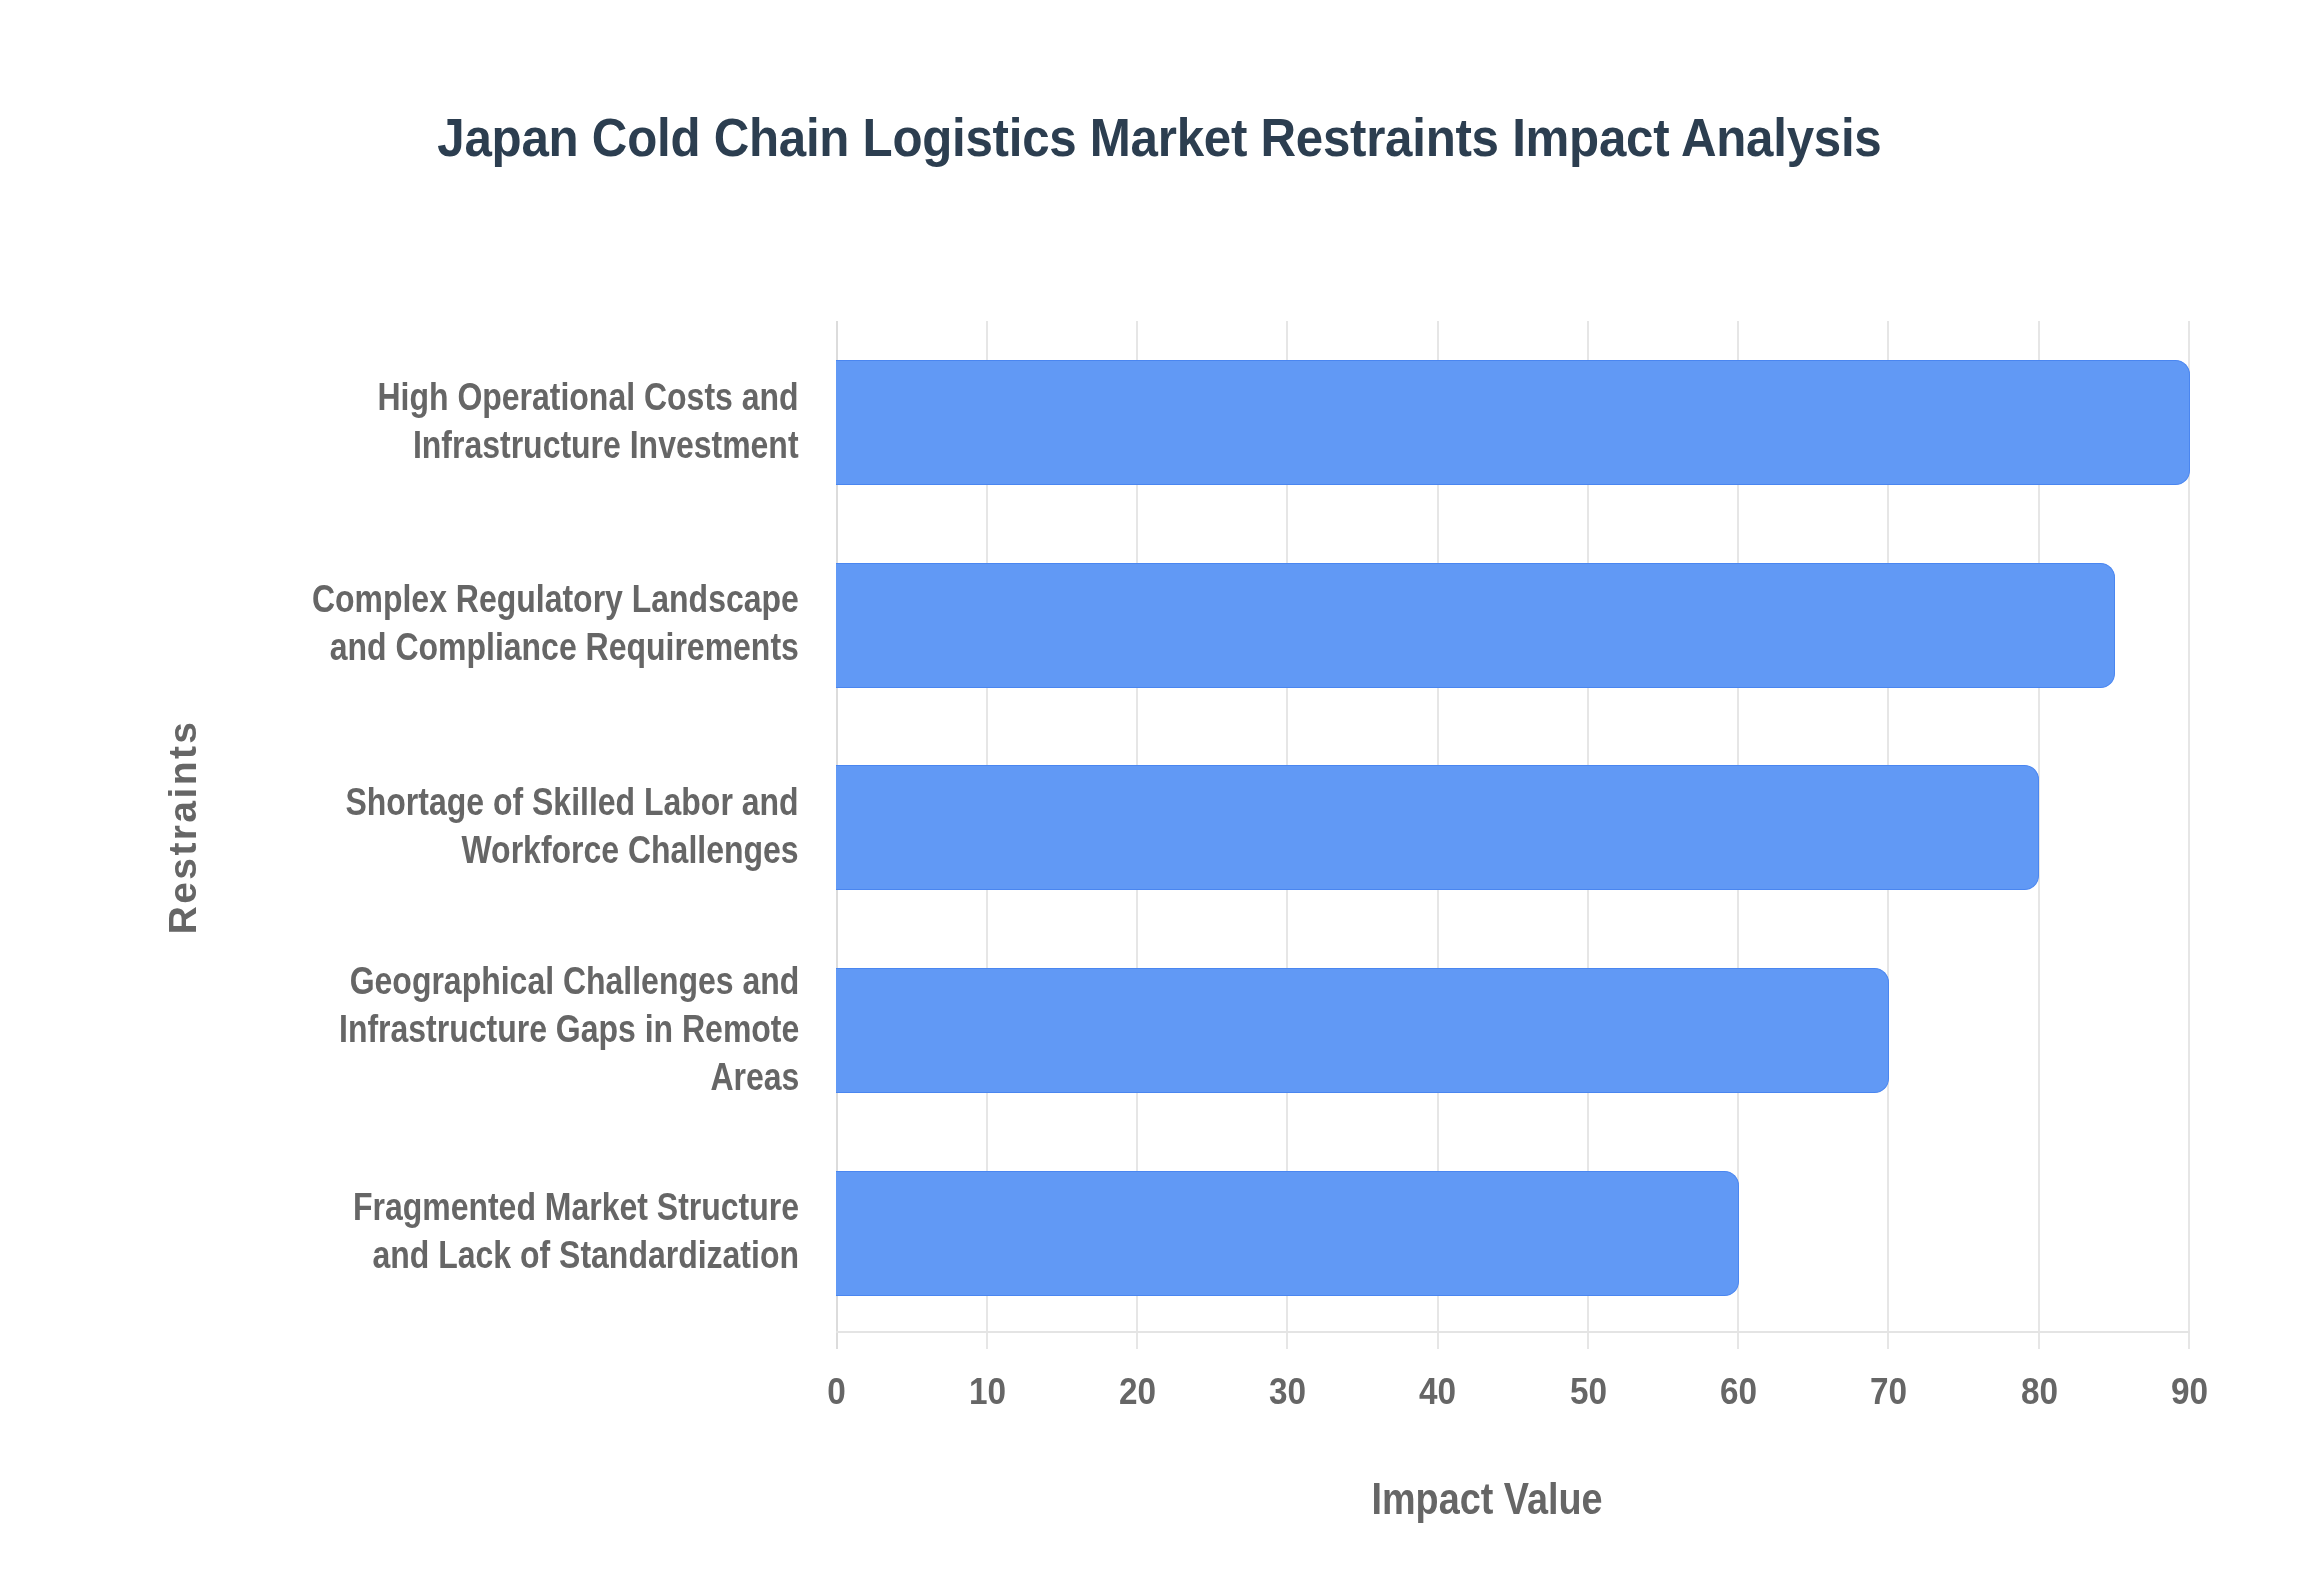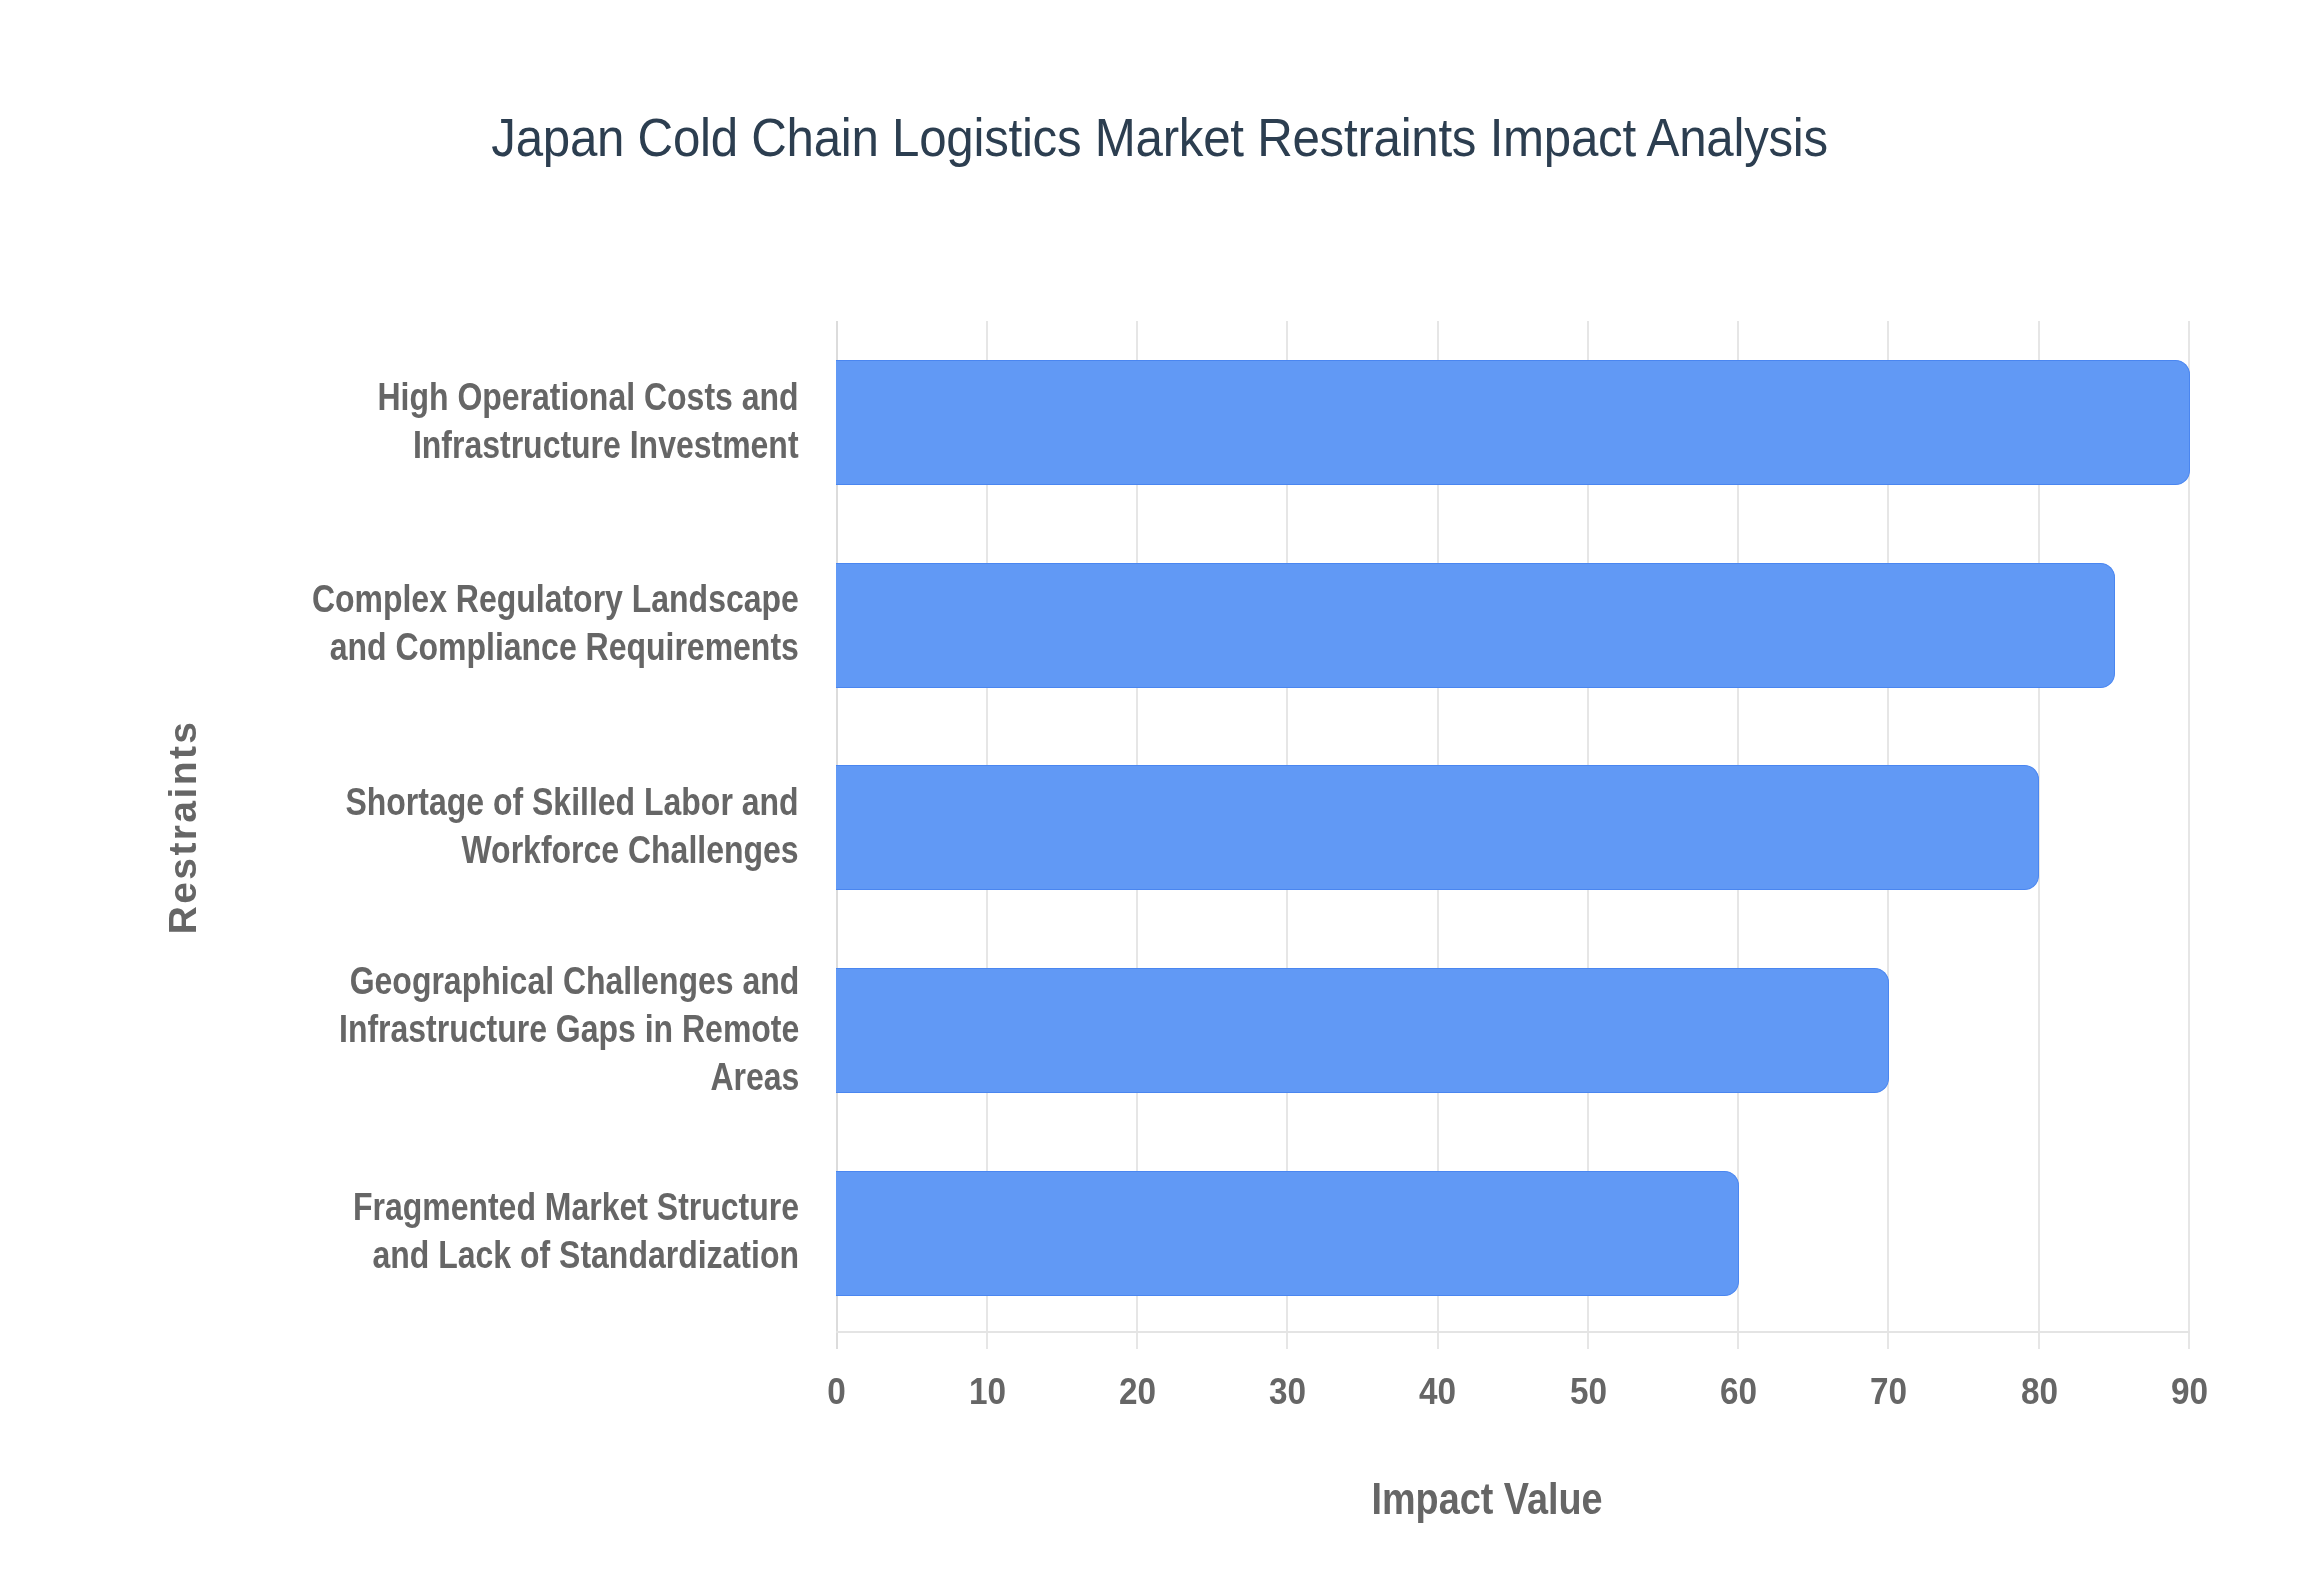--- a/index.html
+++ b/index.html
@@ -1,20 +1,20 @@
 <!DOCTYPE html>
 <html style="font-size:9.7px"><head>
 <meta charset="utf-8">
 <style>
   html, body { margin:0; padding:0; background:#ffffff; }
   body { width:2319px; height:1594px; position:relative; overflow:hidden;
          font-family:"Liberation Sans", sans-serif; }
   .abs { position:absolute; }
   .title { left:0; width:2319px; top:107px; text-align:center; font-size:53px;
-           color:#2c3e50; font-weight:normal; letter-spacing:-0.3px; white-space:nowrap; }
+           color:#2c3e50; font-weight:bold; letter-spacing:-0.3px; white-space:nowrap; }
   .title span { display:inline-block; transform:scaleX(0.93); }
   .plot { left:836px; top:321px; width:1353px; height:1011px; }
   .grid { position:absolute; top:0; width:1.8px; height:1028px; background:#e6e6e6; }
   .axis-y { position:absolute; left:0; top:0; width:1.8px; height:1028px; background:#dcdcdc; }
   .axis-x { position:absolute; left:0; top:1010px; width:1354px; height:2.4px; background:#e4e4e4; }
   .bar { position:absolute; left:0; height:125px; background:#6199f5;
          border:1.8px solid #4a86f0; border-left:none; box-sizing:border-box;
          border-radius:0 14.5px 14.5px 0; }
   .ylabel { position:absolute; right:1520px; text-align:right; font-size:39px; font-weight:bold;
             color:#666666; line-height:48px; white-space:nowrap;

